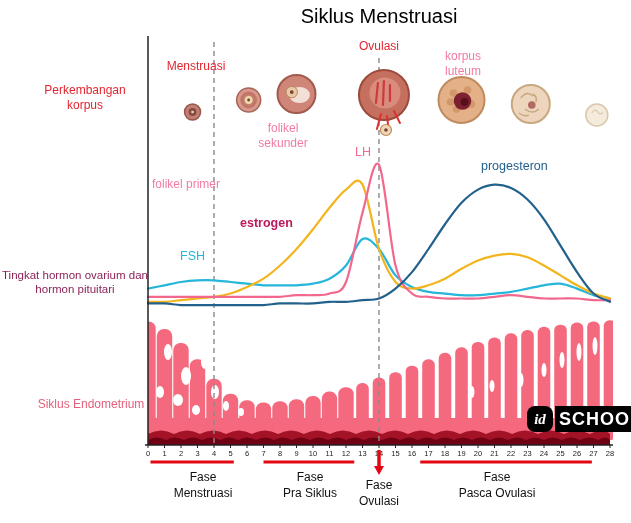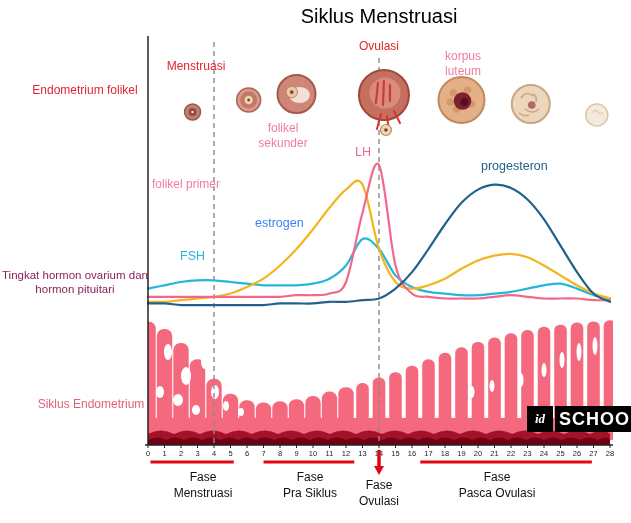--- a/index.html
+++ b/index.html
@@ -6,23 +6,23 @@
   html,body{width:631px;height:523px}
   body{position:relative;background:#fff;font-family:"Liberation Sans",sans-serif;overflow:hidden}
   #title{position:absolute;top:5px;left:148px;width:462px;text-align:center;
          font-size:20px;font-weight:normal;color:#000}
   .lbl{position:absolute;text-align:center;line-height:1.25;font-size:12px}
   .lbl-small{font-size:11.5px}
   .curve-lbl{position:absolute;font-size:12.5px;white-space:nowrap}
   .phase-lbl{position:absolute;top:469px;text-align:center;font-size:12px;color:#111;line-height:1.35}
   #diagram-svg{position:absolute;left:0;top:0}
   #logo{position:absolute;left:527px;top:406px;display:flex;align-items:center;gap:2px}
-  #logo .id-badge{background:#000;color:#fff;width:26px;height:26px;border-radius:0;
+  #logo .id-badge{background:#000;color:#fff;width:26px;height:26px;border-radius:8px;
       display:flex;align-items:center;justify-content:center;
-      font-family:"Liberation Serif",serif;font-style:italic;font-weight:bold;font-size:13px}
+      font-family:"Liberation Serif",serif;font-style:italic;font-weight:bold;font-size:15px}
   #logo .school-badge{background:#000;color:#fff;height:26px;display:flex;align-items:center;
       padding:0 4px;font-weight:bold;font-size:18px;letter-spacing:1px}
 </style>
 </head>
 <body>
 
 <div id="stage">
 
   <h1 id="title">Siklus Menstruasi</h1>
 
@@ -199,32 +199,32 @@
         <line x1="610" y1="445" x2="610" y2="448" stroke="#222222" stroke-width="1"></line>
         <text x="610" y="456" text-anchor="middle" font-size="7.5" fill="#222">28</text>
       </g>
       <line x1="150.475" y1="462" x2="233.8" y2="462" stroke="#e30613" stroke-width="3"></line>
       <line x1="263.5" y1="462" x2="354.25" y2="462" stroke="#e30613" stroke-width="3"></line>
       <line x1="379" y1="450" x2="379" y2="467" stroke="#e30613" stroke-width="3.5"></line>
       <polygon points="374,466 384,466 379,475" fill="#e30613"></polygon>
       <line x1="420.25" y1="462" x2="591.8499999999999" y2="462" stroke="#e30613" stroke-width="3"></line>
     </svg>
 
-  <div class="lbl" style="left: 28px; top: 83px; width: 114px; color: rgb(227, 37, 48);">Endometrium folikel</div>
+  <div class="lbl" style="left: 28px; top: 83px; width: 114px; color: rgb(227, 37, 48);">Perkembangan korpus</div>
   <div class="lbl lbl-small" style="left: 0px; top: 268px; width: 150px; color: rgb(139, 34, 87);">Tingkat hormon ovarium dan hormon pituitari</div>
   <div class="lbl" style="left: 32px; top: 369px; width: 118px; color: rgb(228, 96, 122); margin-top: 28px;">Siklus Endometrium</div>
 
   <div class="lbl" style="left: 148px; top: 59px; width: 96px; color: rgb(227, 37, 48);">Menstruasi</div>
   <div class="lbl" style="left: 342px; top: 39px; width: 74px; color: rgb(227, 37, 48);">Ovulasi</div>
   <div class="lbl" style="left: 152px; top: 137px; width: 68px; color: rgb(242, 123, 161); margin-top: 40px;">folikel primer</div>
   <div class="lbl" style="left: 246px; top: 121px; width: 74px; color: rgb(242, 123, 161);">folikel sekunder</div>
   <div class="lbl" style="left: 426px; top: 49px; width: 74px; color: rgb(242, 123, 161);">korpus luteum</div>
 
   <div class="curve-lbl" style="left: 180px; top: 249px; color: rgb(37, 182, 217);">FSH</div>
-  <div class="curve-lbl" style="left: 255px; top: 216px; color: #3b82f6;">estrogen</div>
+  <div class="curve-lbl" style="left: 240px; top: 216px; color: #be185d; font-weight: bold;">estrogen</div>
   <div class="curve-lbl" style="left: 355px; top: 145px; color: rgb(242, 104, 140);">LH</div>
   <div class="curve-lbl" style="left: 481px; top: 159px; color: rgb(34, 97, 140); text-align: right;">progesteron</div>
 
   <div class="phase-lbl" style="left:153px;width:100px">
     <span>Fase</span><br>
     <span>Menstruasi</span>
   </div>
   <div class="phase-lbl" style="left:260px;width:100px">
     <span>Fase</span><br>
     <span>Pra Siklus</span>

